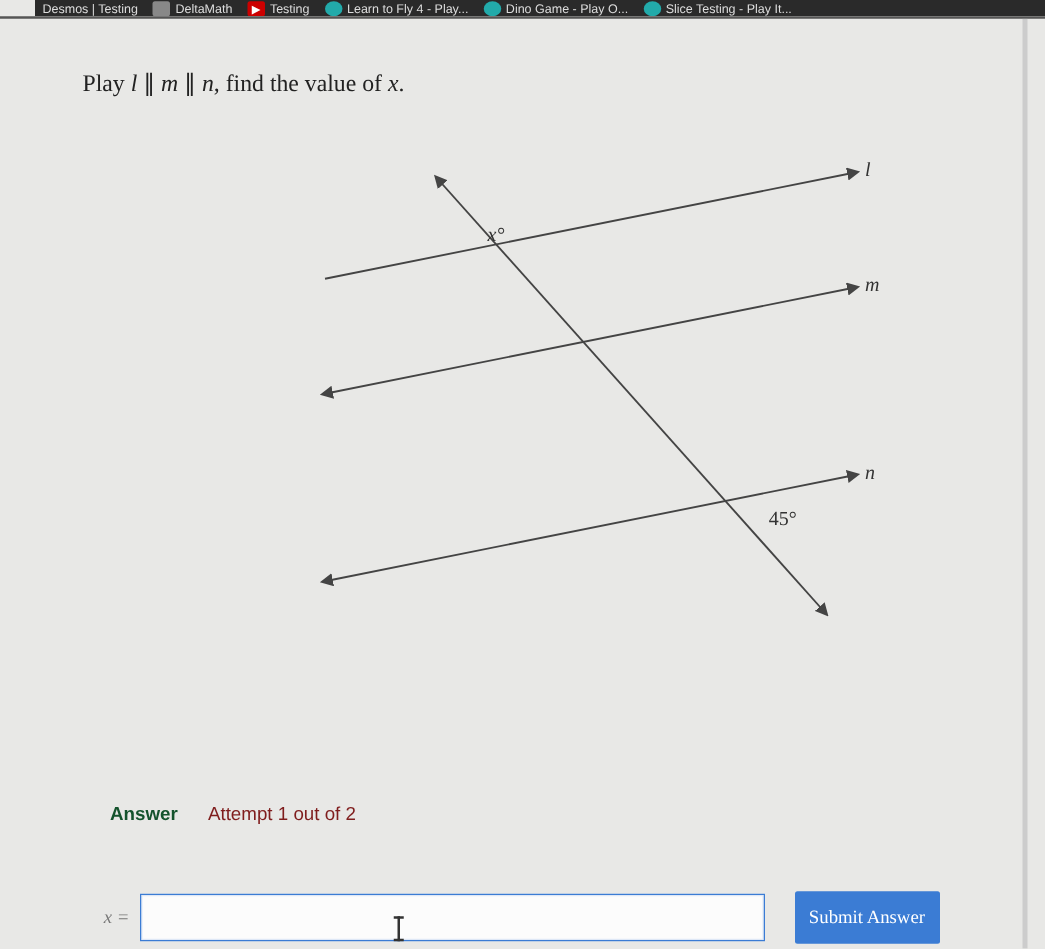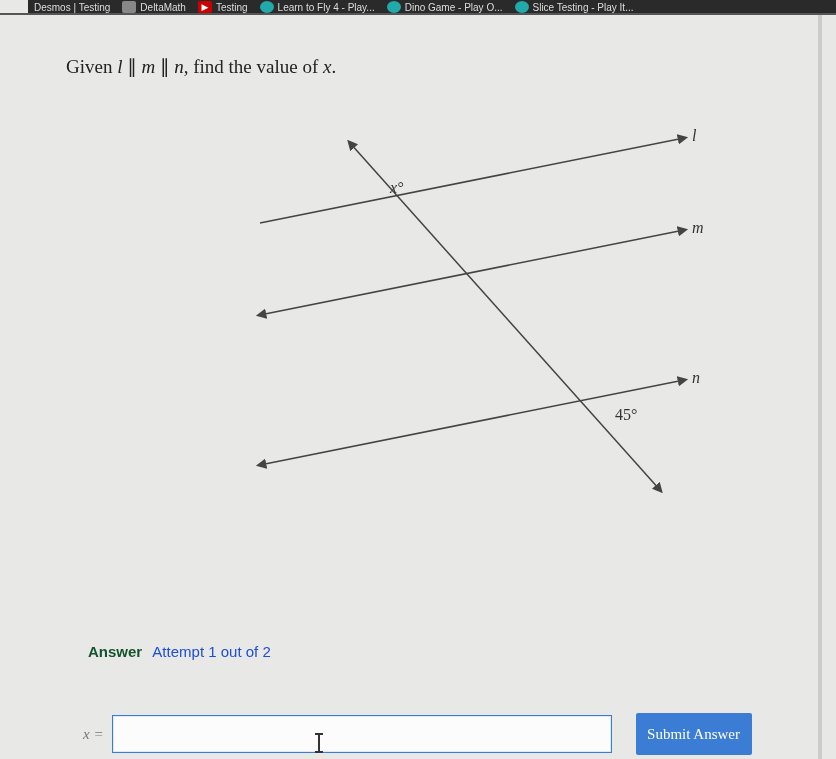--- a/index.html
+++ b/index.html
@@ -73,21 +73,21 @@
       height: 400px;
     }
     .answer-row {
       position: absolute;
       top: 628px;
       left: 88px;
       font-family: Arial, sans-serif;
       font-size: 15px;
     }
     .answer-row .ans { font-weight: bold; color: #14532d; }
-    .answer-row .att { color: #1d4ed8; margin-left: 6px; }
+    .answer-row .att { color: #7f1d1d; margin-left: 20px; }
     .input-row {
       position: absolute;
       top: 698px;
       left: 83px;
       display: flex;
       align-items: center;
       gap: 8px;
     }
     .xeq {
       font-style: italic;
@@ -164,21 +164,21 @@
   </div>
   <div class="bookmark">
     <span class="bm-icon teal"></span>
     <span>Slice Testing - Play It...</span>
   </div>
 </div>
 
 <div class="content-wrap">
 
   <div class="question">
-    <span>Given </span><span class="it">l</span><span> ∥ </span><span class="it">m</span><span> ∥ </span><span class="it">n</span><span>, find the value of </span><span class="it">x</span><span>.</span>
+    <span>Play </span><span class="it">l</span><span> ∥ </span><span class="it">m</span><span> ∥ </span><span class="it">n</span><span>, find the value of </span><span class="it">x</span><span>.</span>
   </div>
 
   <svg class="diagram" viewBox="0 0 700 400">
     <defs>
       <marker id="arrow" viewBox="0 0 10 10" refX="6" refY="5" markerWidth="7" markerHeight="7" orient="auto-start-reverse">
         <path d="M 0 0 L 10 5 L 0 10 z" fill="#444"></path>
       </marker>
     </defs>
 
     <line x1="200" y1="118" x2="624" y2="33" stroke="#444" stroke-width="1.5" marker-end="url(#arrow)"></line>

